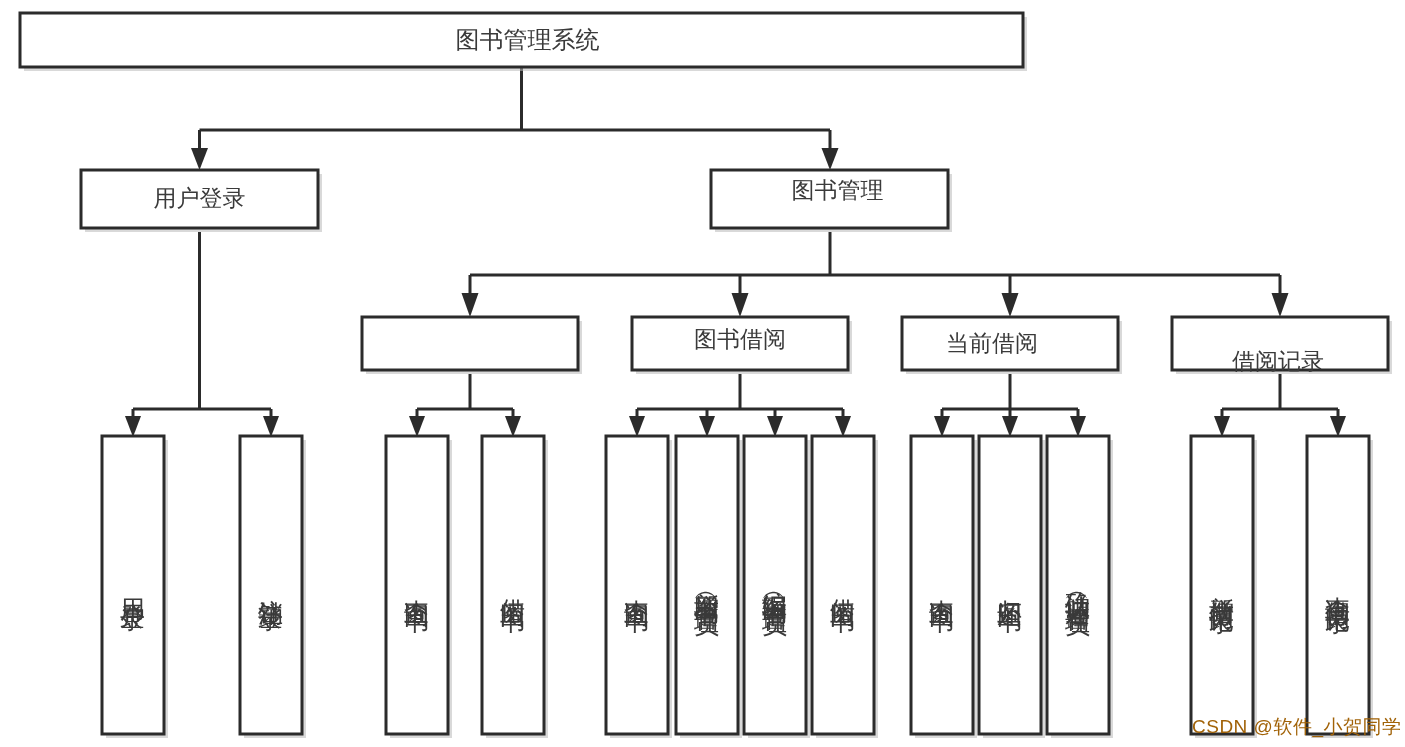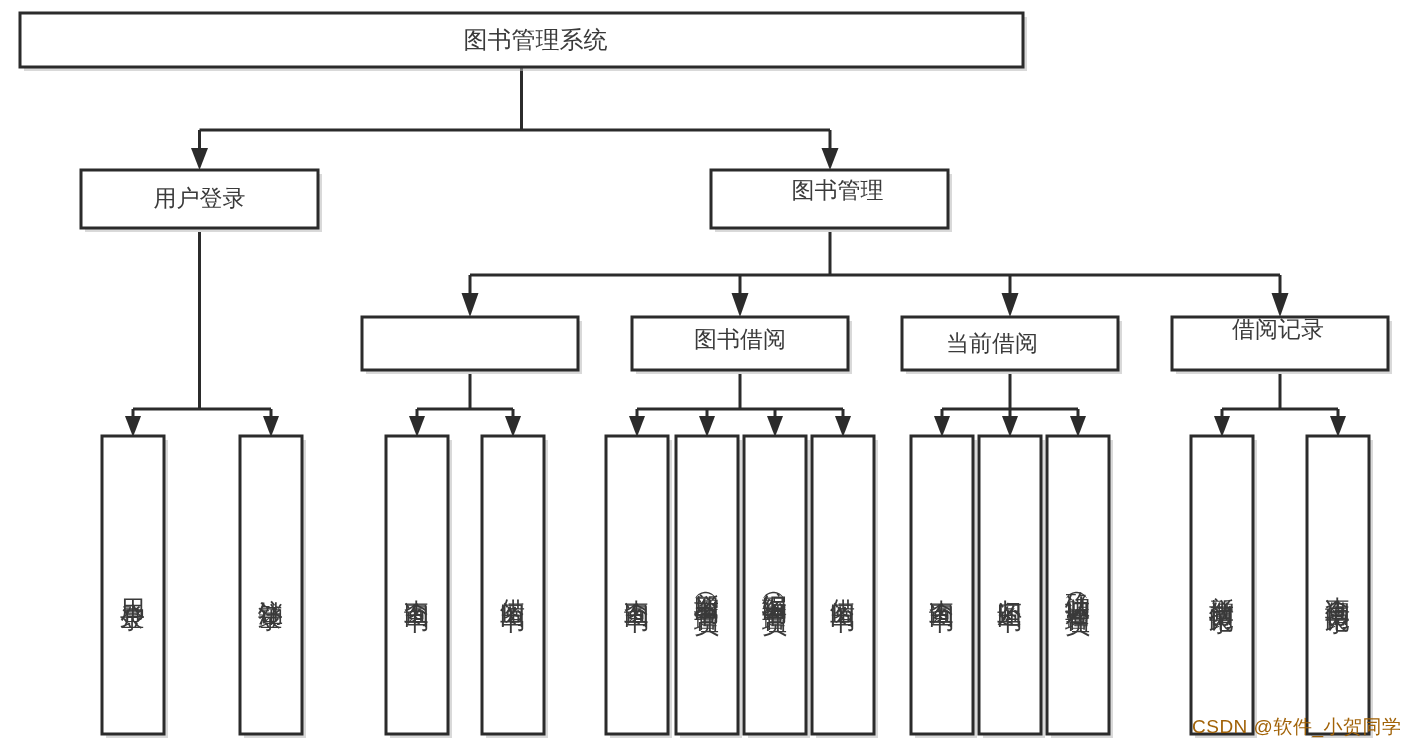--- a/index.html
+++ b/index.html
@@ -223,32 +223,32 @@
       <rect class="node-box" x="1047" y="436" width="62" height="298"></rect>
 
       <rect class="node-shadow" x="1195" y="440" width="62" height="298"></rect>
       <rect class="node-box" x="1191" y="436" width="62" height="298"></rect>
 
       <rect class="node-shadow" x="1311" y="440" width="62" height="298"></rect>
       <rect class="node-box" x="1307" y="436" width="62" height="298"></rect>
     </g>
   </svg>
 
-  <div class="node-label label-root" style="left:20px; top:13px; width:1031px; height:54px;">图书管理系统</div>
+  <div class="node-label label-root" style="left:12px; top:13px; width:1031px; height:54px;">图书管理系统</div>
 
   <div class="node-label label-horizontal" style="left:81px; top:170px; width:237px; height:58px;">用户登录</div>
 
   <div class="node-label label-horizontal" style="left:711px; top:162px; width:223px; height:58px;margin-left:15px;">图书管理</div>
 
 
   <div class="node-label label-horizontal" style="left:632px; top:317px; width:216px; height:45px;">图书借阅</div>
 
   <div class="node-label label-horizontal" style="left:902px; top:317px; width:180px; height:53px;">当前借阅</div>
 
-  <div class="node-label label-horizontal" style="left:1172px; top:303px; width:212px; height:53px;">借阅记录</div>
+  <div class="node-label label-horizontal" style="left:1172px; top:335px; width:212px; height:53px;">借阅记录</div>
 
   <div class="node-label label-vertical" style="left:102px; top:436px; width:62px; height:298px;">用户登录</div>
   <div class="node-label label-vertical" style="left:240px; top:436px; width:62px; height:298px;">注销登录</div>
   <div class="node-label label-vertical" style="left:386px; top:436px; width:62px; height:298px;">查询图书</div>
   <div class="node-label label-vertical" style="left:482px; top:436px; width:62px; height:298px;">借阅图书</div>
   <div class="node-label label-vertical" style="left:606px; top:436px; width:62px; height:298px;">查询图书</div>
   <div class="node-label label-vertical" style="left:676px; top:436px; width:62px; height:298px;">新增图书（管理员）</div>
   <div class="node-label label-vertical" style="left:744px; top:436px; width:62px; height:298px;">编辑图书（管理员）</div>
   <div class="node-label label-vertical" style="left:812px; top:436px; width:62px; height:298px;">借阅图书</div>
   <div class="node-label label-vertical" style="left:911px; top:436px; width:62px; height:298px;">查询图书</div>

